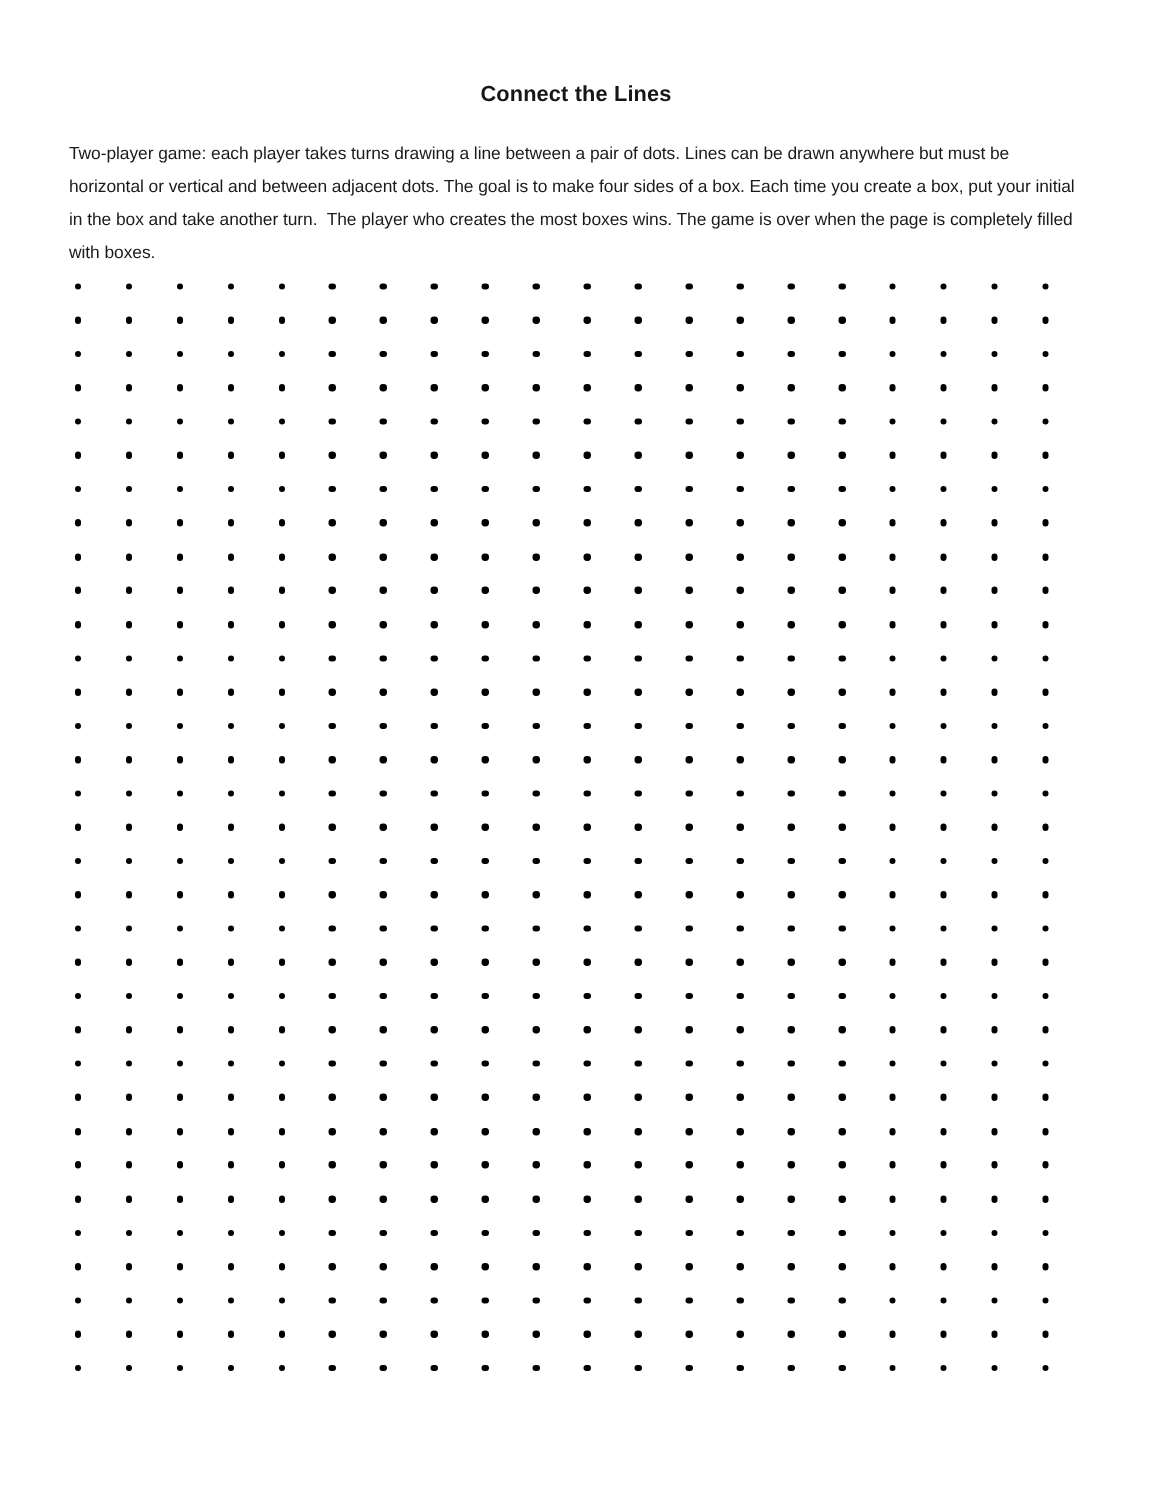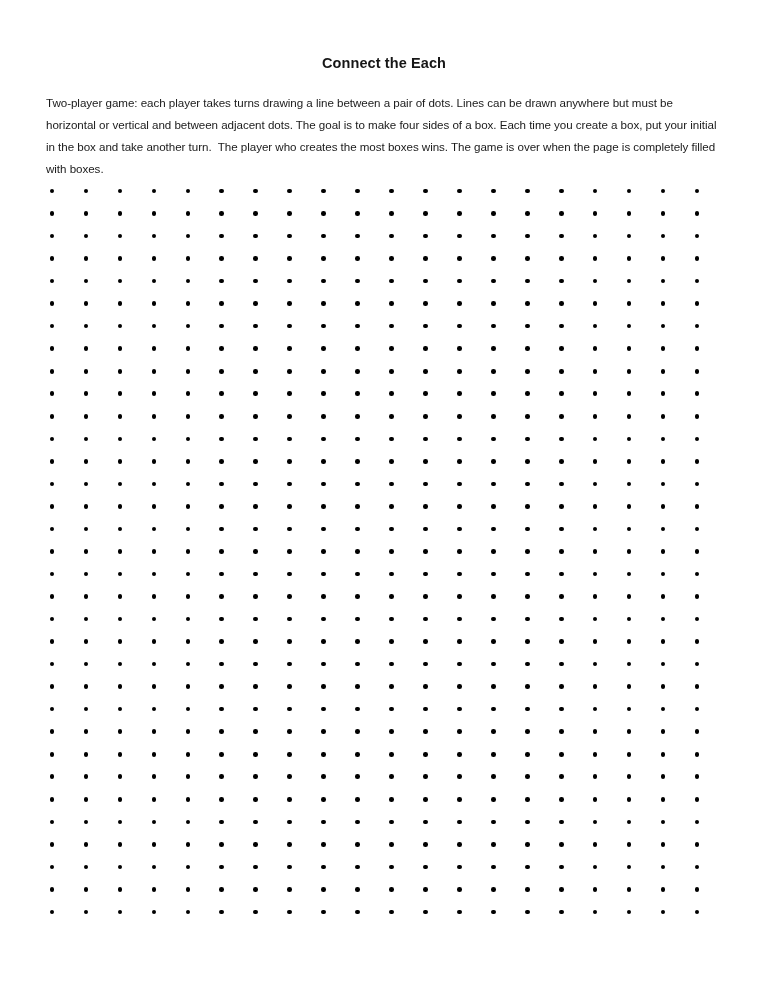--- a/index.html
+++ b/index.html
@@ -71,21 +71,21 @@
     margin-top: -2.3px;
     background: #000000;
     border-radius: 50%;
   }
 </style>
 </head>
 <body>
 
 <div class="page">
 
-  <h1 class="page-title">Connect the Each</h1>
+  <h1 class="page-title">Connect the Lines</h1>
 
   <p class="instructions">Two-player game: each player takes turns drawing a line between a pair of dots. Lines can be drawn anywhere but must be horizontal or vertical and between adjacent dots. The goal is to make four sides of a box. Each time you create a box, put your initial in the box and take another turn.  The player who creates the most boxes wins. The game is over when the page is completely filled with boxes.</p>
 
   <div class="dot-grid">
       <div class="dot-row" style="top: 191px;">
         <span class="dot" style="left: 52px; background: rgb(0, 0, 0); width: 4.6px; height: 4.6px; margin-left: -2.3px; margin-top: -2.3px;"></span>
         <span class="dot" style="left: 85.95px; background: rgb(0, 0, 0); width: 4.6px; height: 4.6px; margin-left: -2.3px; margin-top: -2.3px;"></span>
         <span class="dot" style="left: 119.9px; background: rgb(0, 0, 0); width: 4.6px; height: 4.6px; margin-left: -2.3px; margin-top: -2.3px;"></span>
         <span class="dot" style="left: 153.85px; background: rgb(0, 0, 0); width: 4.6px; height: 4.6px; margin-left: -2.3px; margin-top: -2.3px;"></span>
         <span class="dot" style="left: 187.8px; background: rgb(0, 0, 0); width: 4.6px; height: 4.6px; margin-left: -2.3px; margin-top: -2.3px;"></span>

